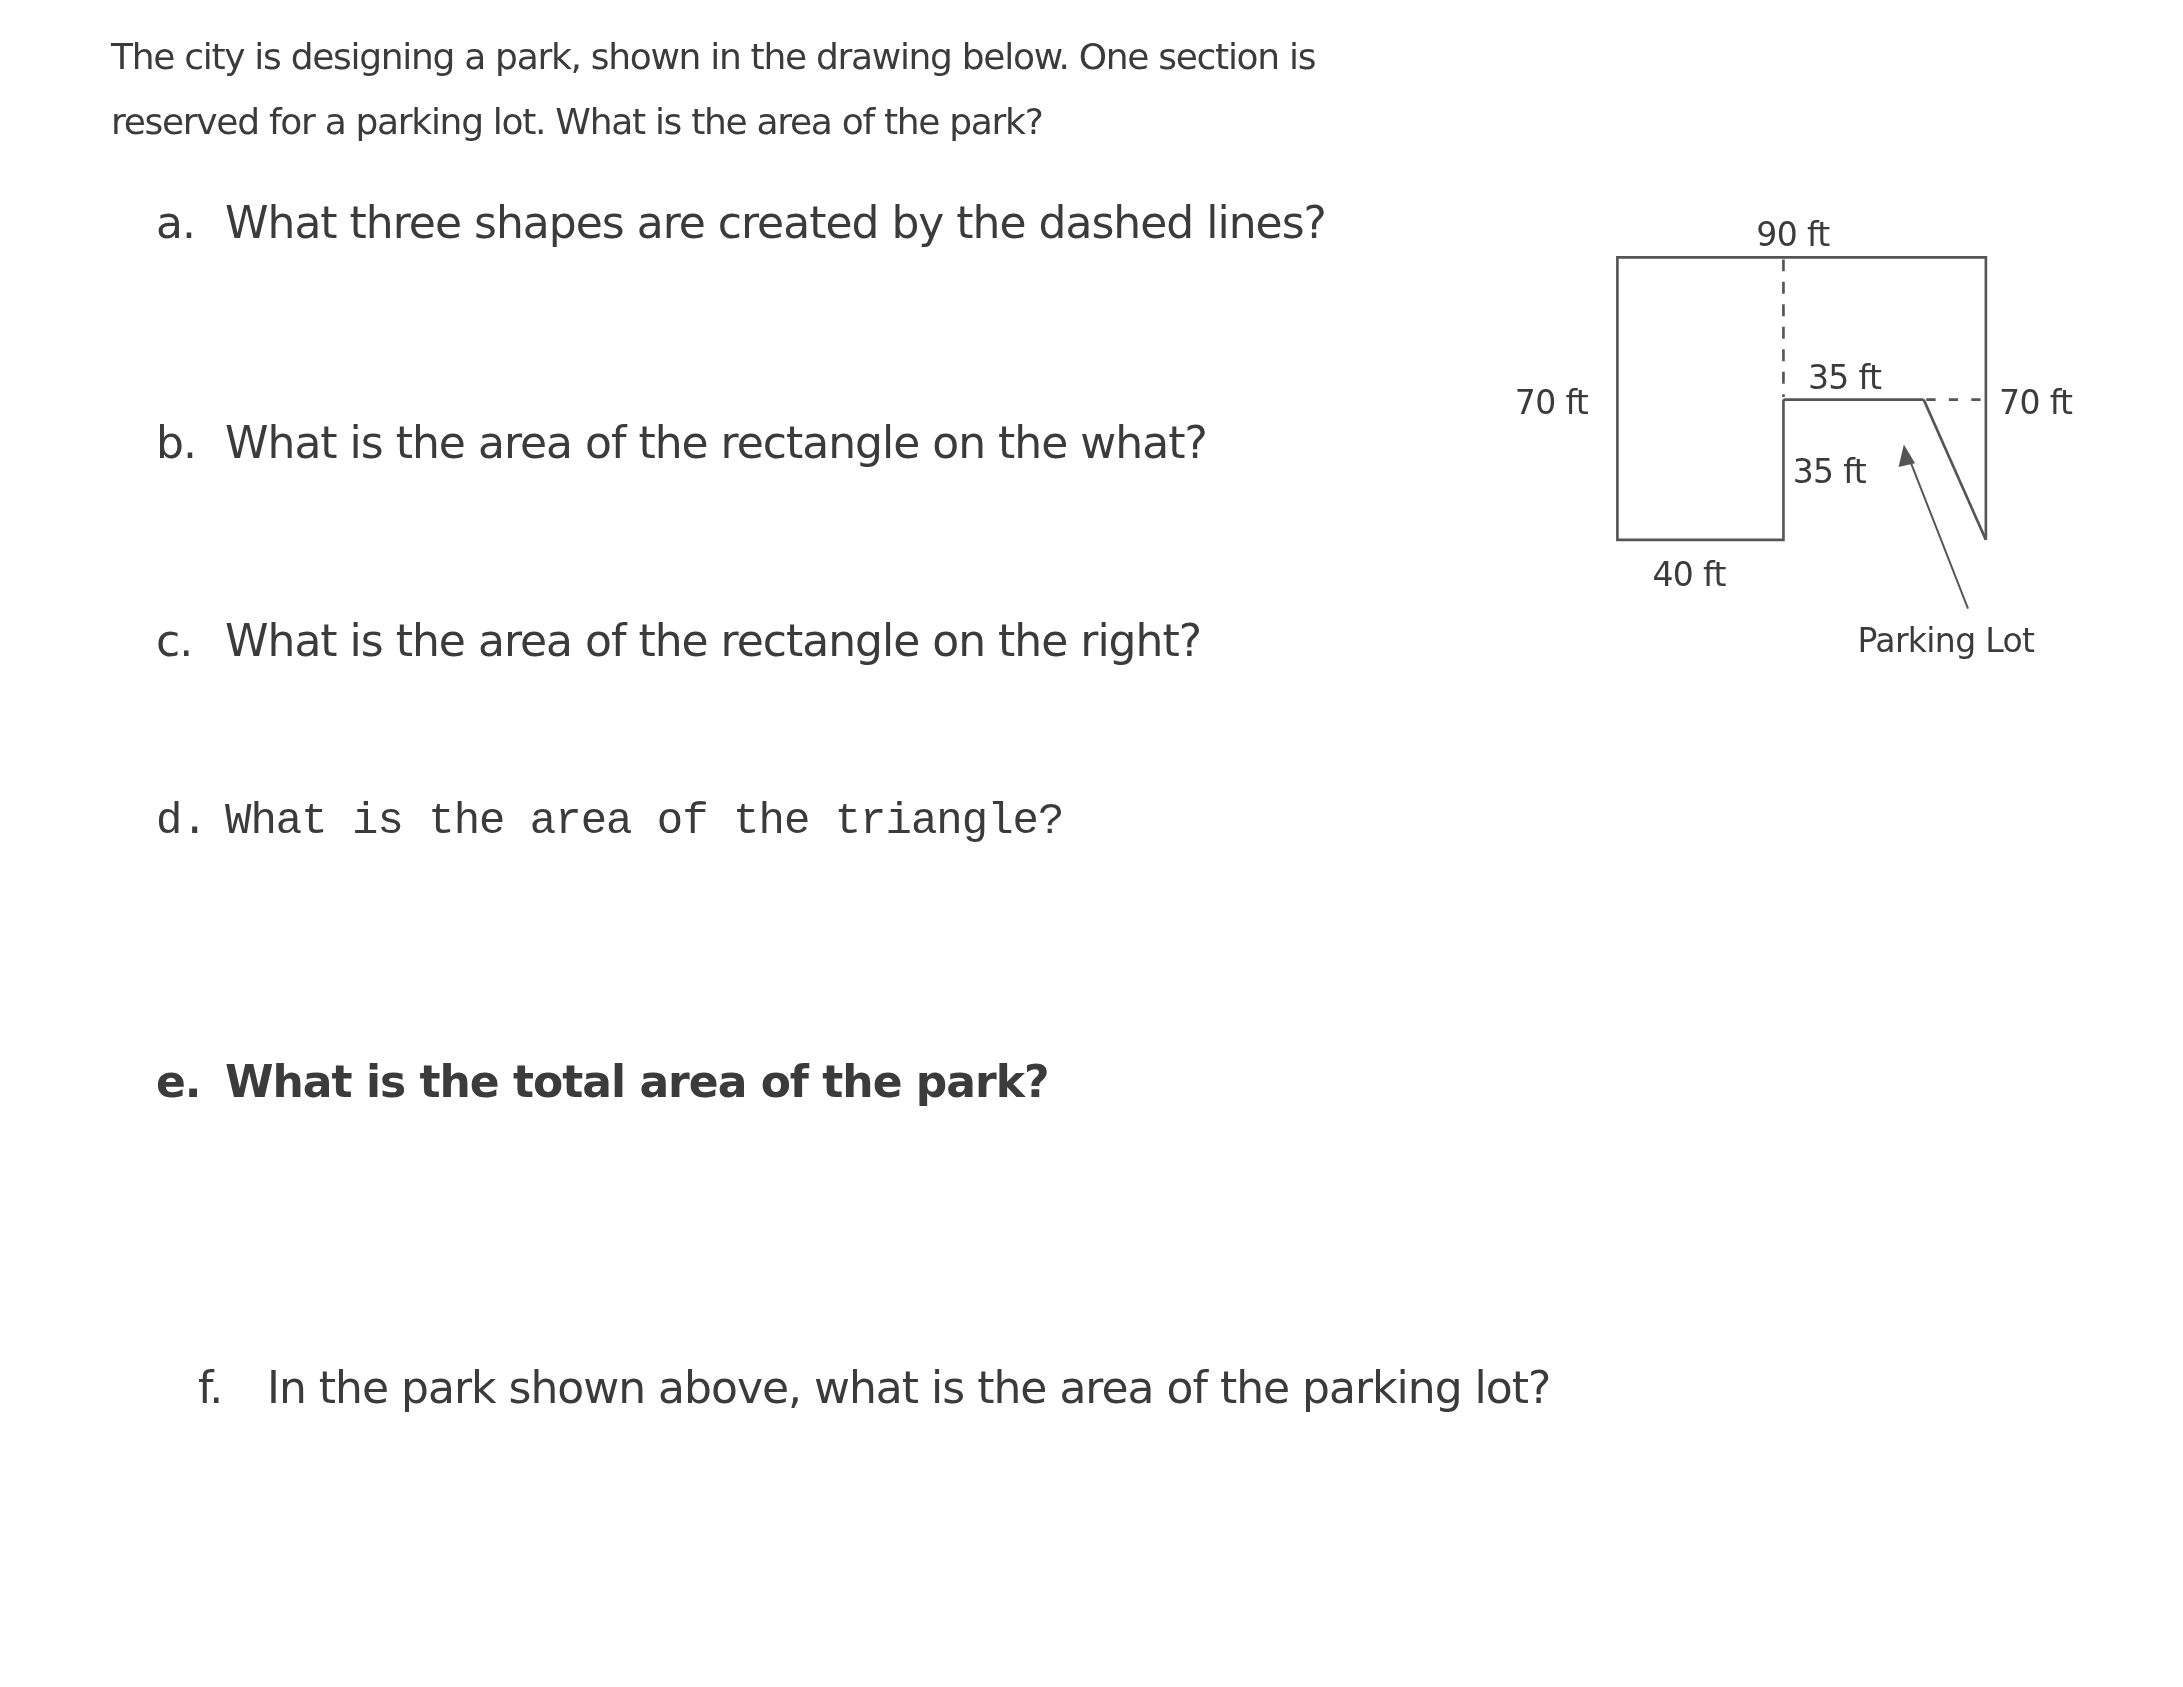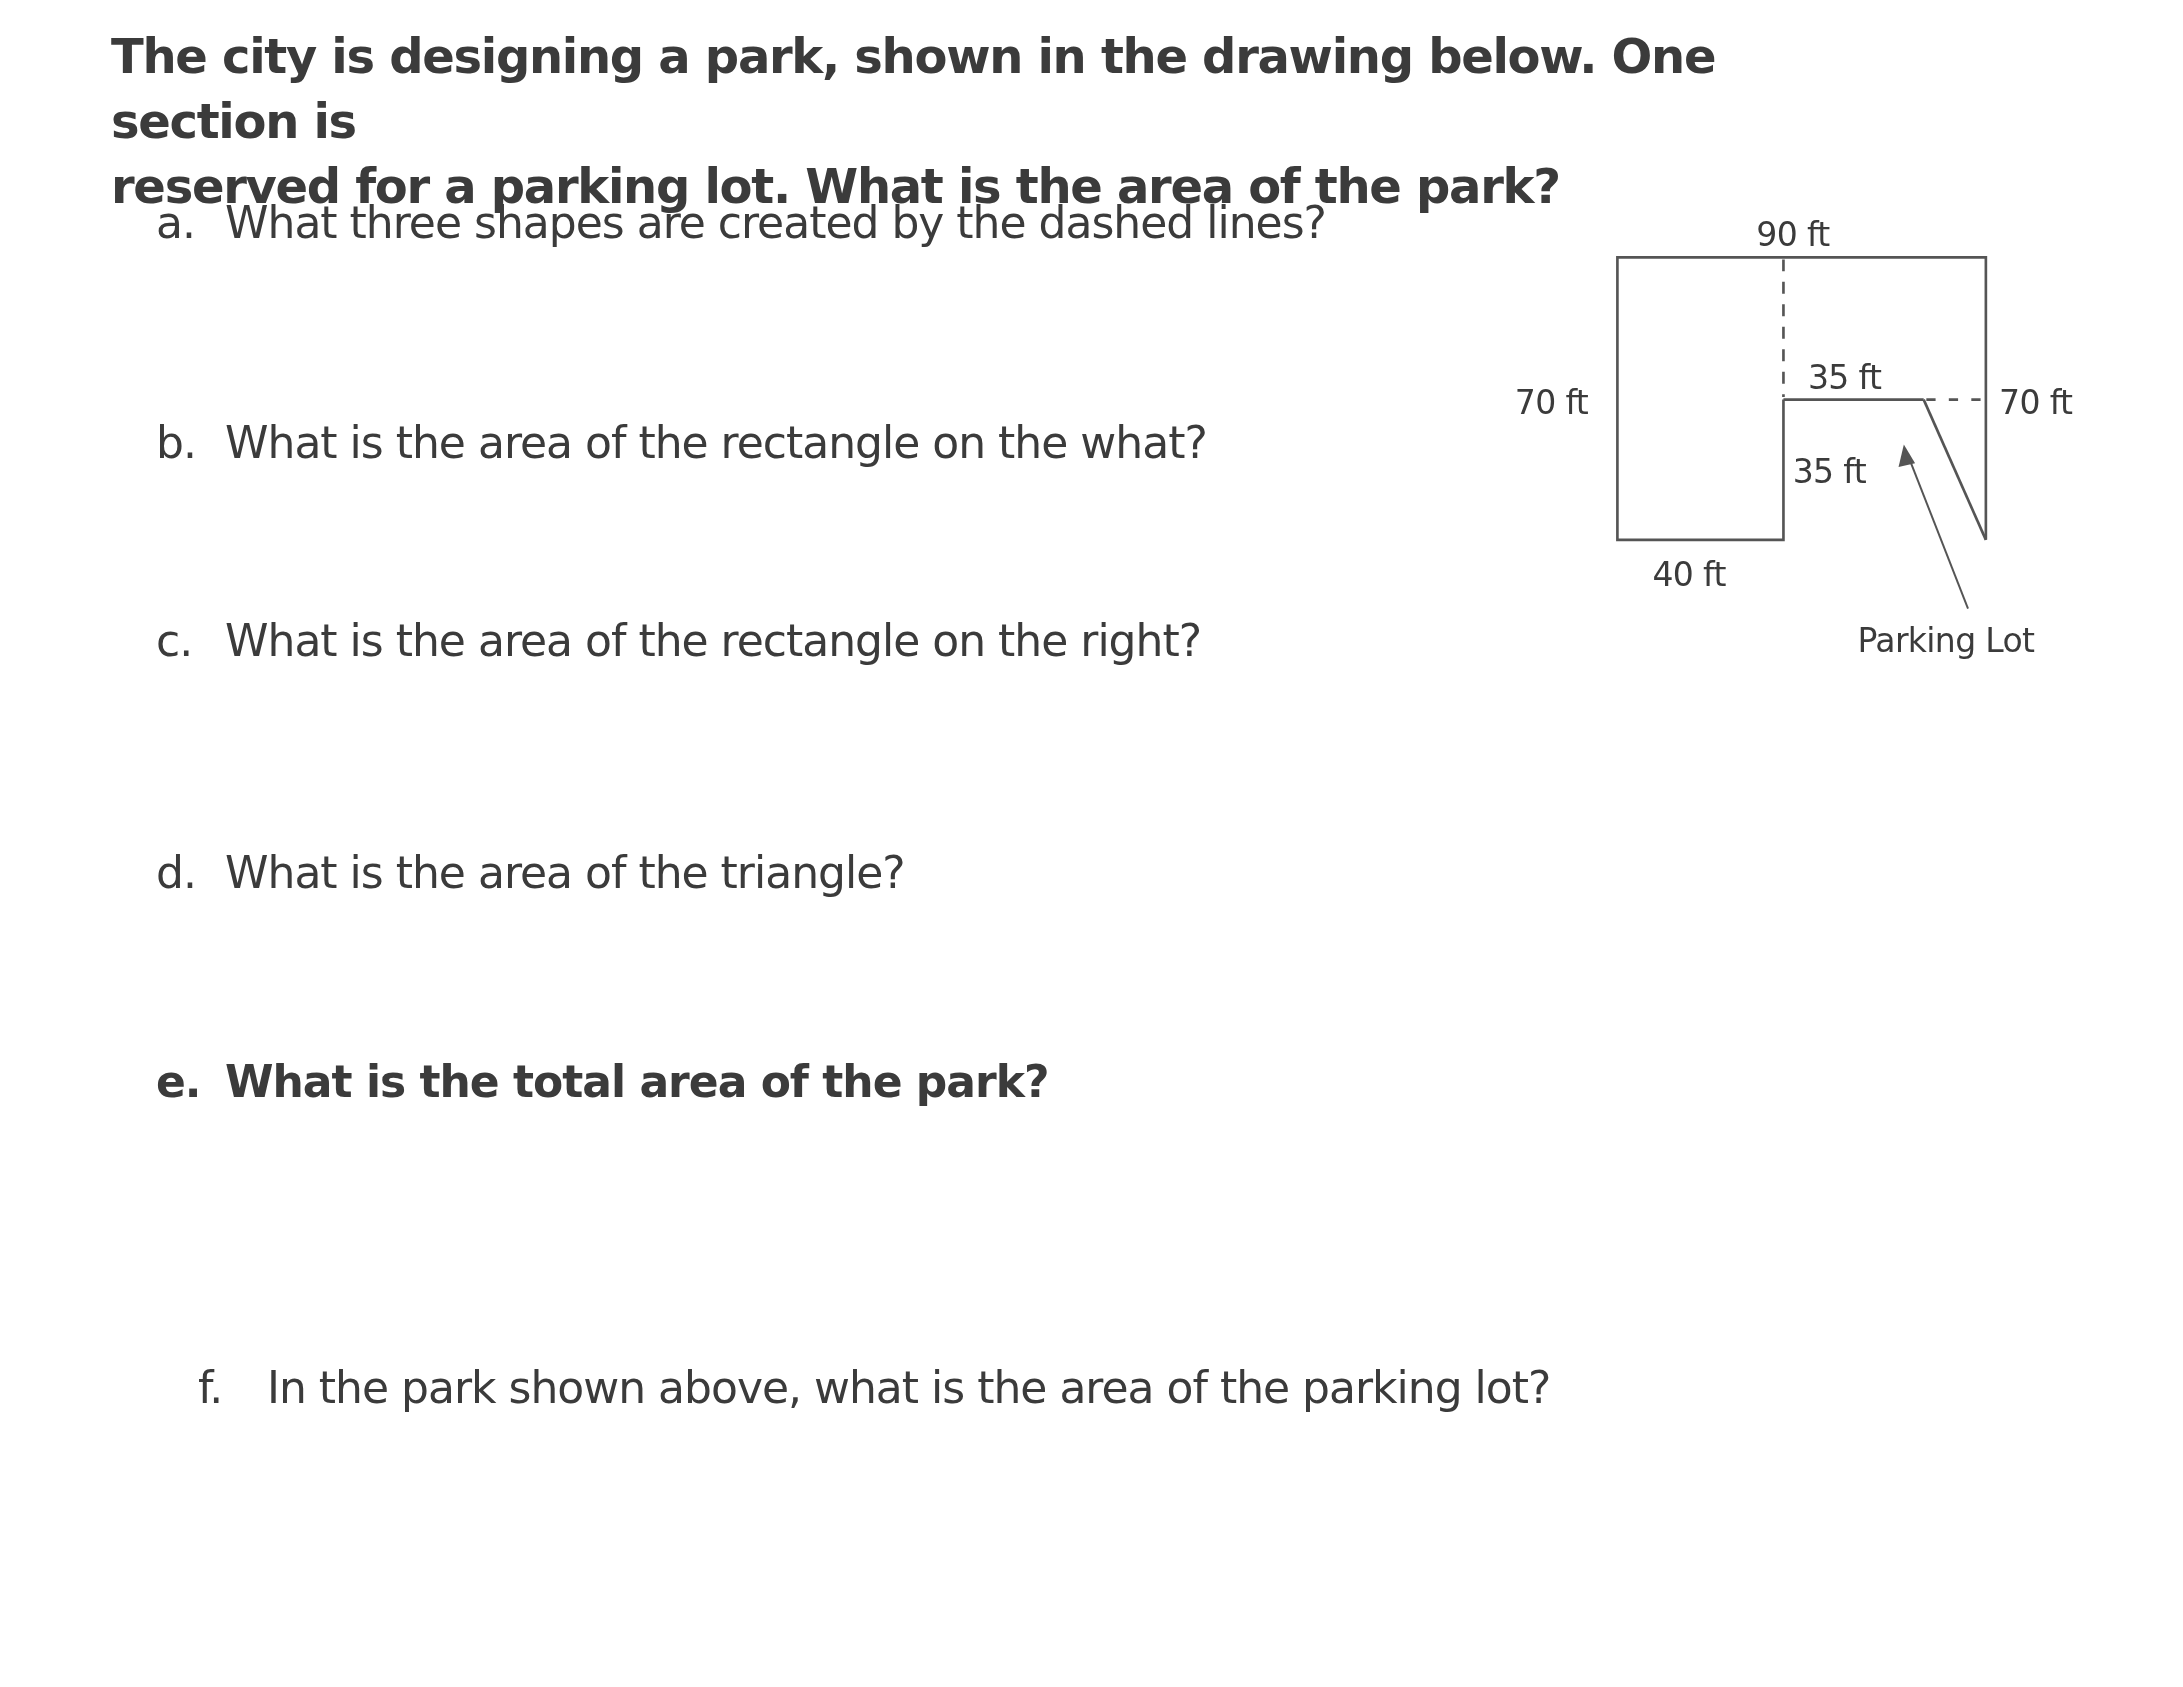--- a/index.html
+++ b/index.html
@@ -1,19 +1,19 @@
 <!DOCTYPE html>
 <html style="font-size:10.6px"><head>
 <meta charset="utf-8">
 <style>
   html, body { margin:0; padding:0; background:#ffffff; }
   body { width:2183px; height:1687px; position:relative; overflow:hidden;
          font-family:"DejaVu Sans","Liberation Sans",sans-serif; color:#3b3b3b; }
   .intro { position:absolute; left:111px; top:24px; width:1654px;
-           font-size:48px; line-height:65px; letter-spacing:-1.3px;font-weight:bold; }
+           font-size:36px; line-height:65px; letter-spacing:-1.3px; }
   .q { position:absolute; left:156px; font-size:44px; letter-spacing:-1px; white-space:nowrap; }
   .q .letter { display:inline-block; width:69px; }
   .diagram { position:absolute; left:0; top:0; width:2183px; height:1687px; pointer-events:none; }
   .diagram text { font-family:"DejaVu Sans","Liberation Sans",sans-serif; fill:#3b3b3b; font-size:50px; letter-spacing:-1px; }
 </style>
 </head>
 <body>
 
 <div class="intro">
   <div>The city is designing a park, shown in the drawing below. One section is</div>
@@ -22,21 +22,21 @@
 
 <div class="q" style="top:197px;">
   <span class="letter">a.</span><span>What three shapes are created by the dashed lines?</span>
 </div>
 <div class="q" style="top:417px;">
   <span class="letter">b.</span><span>What is the area of the rectangle on the what?</span>
 </div>
 <div class="q" style="top:615px;">
   <span class="letter">c.</span><span>What is the area of the rectangle on the right?</span>
 </div>
-<div class="q" style="top:847px;">
+<div class="q" style="top:796px;font-family:Liberation Mono, monospace;">
   <span class="letter">d.</span><span>What is the area of the triangle?</span>
 </div>
 <div class="q" style="top:1056px;font-weight:bold;">
   <span class="letter">e.</span><span>What is the total area of the park?</span>
 </div>
 <div class="q" style="top:1362px;margin-left:42px;">
   <span class="letter">f.</span><span>In the park shown above, what is the area of the parking lot?</span>
 </div>
 
 <svg class="diagram" viewBox="0 0 3300 2550">

